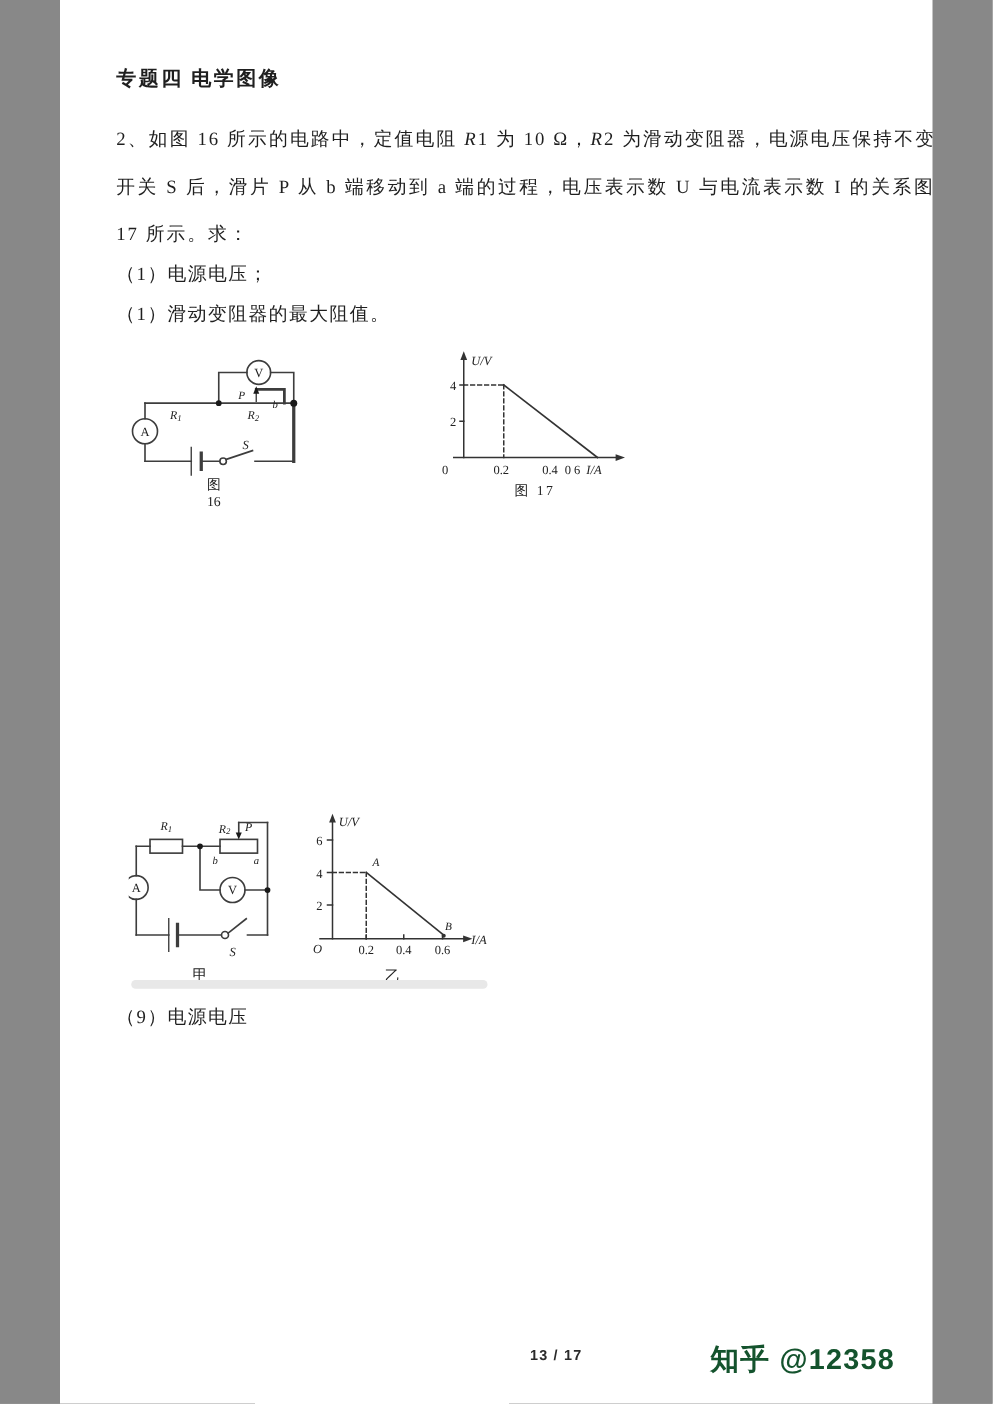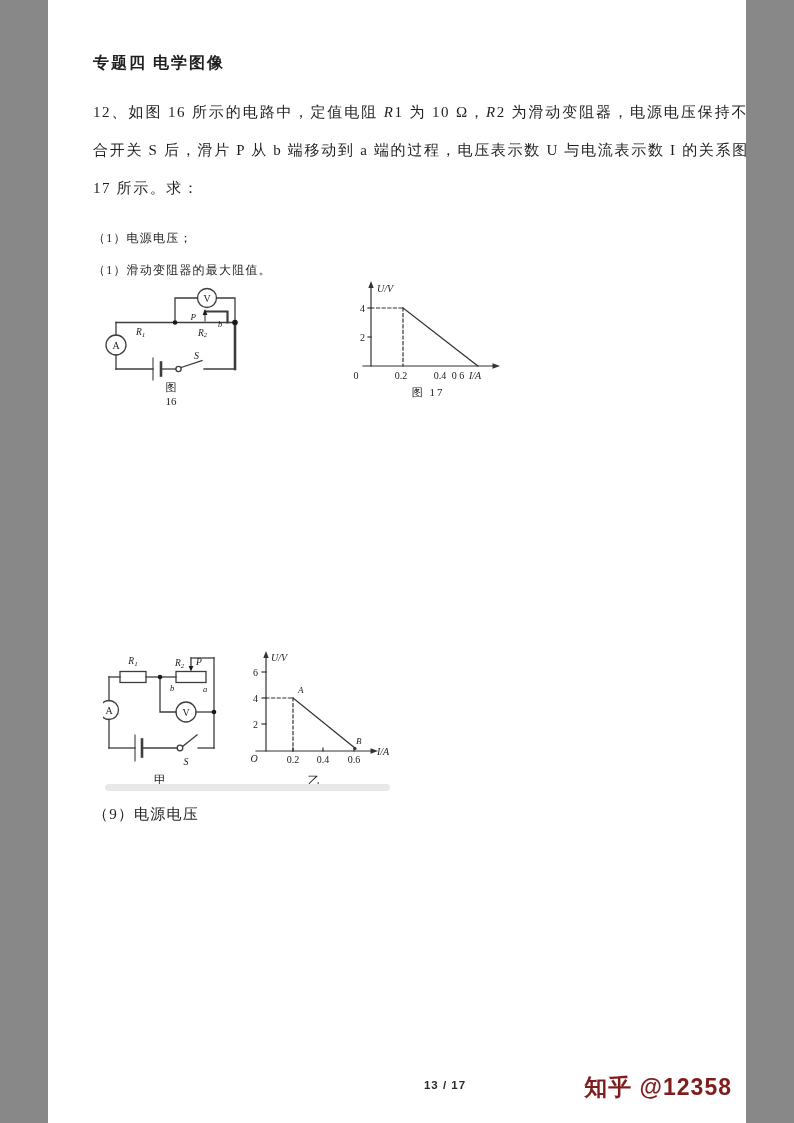--- a/index.html
+++ b/index.html
@@ -12,45 +12,45 @@
   .title{
     left:45px;top:53px;font-size:16px;font-weight:700;letter-spacing:2px;
     font-family:"Liberation Serif","DejaVu Serif",serif;
   }
   .para{
     left:45px;width:706px;font-size:15px;line-height:38px;
     letter-spacing:1.6px;text-align:justify;text-justify:inter-character;
   }
   .para i{font-style:italic;}
   .items div{white-space:nowrap;}
-  .items-q12{left:45px;top:204px;font-size:12px;line-height:32px;letter-spacing:1.2px;margin-top:18px;}
+  .items-q12{left:45px;top:204px;font-size:15px;line-height:32px;letter-spacing:1.2px;}
   .items-q13{left:45px;top:795px;font-size:15px;line-height:38px;letter-spacing:1.2px;}
   sub{font-size:10px;}
   svg text{font-family:"Liberation Serif","DejaVu Serif",serif;fill:#222;}
   .fig-shadow{
     left:57px;top:784px;width:285px;height:7px;background:#e8e8e8;border-radius:4px;
   }
   .page-number{
     left:0;top:1079px;width:794px;text-align:center;
     font-size:11.5px;font-weight:700;letter-spacing:1px;
     font-family:Liberation Sans, sans-serif;color:#2a2a2a;
   }
   .watermark{
-    right:14px;top:1072px;font-size:23px;font-weight:600;color:#7f1d1d;
+    right:30px;top:1072px;font-size:23px;font-weight:600;color:#14532d;
     font-family:"Liberation Sans","DejaVu Sans",sans-serif;letter-spacing:1px;
   }
 </style>
 </head>
 <body>
 
 <div class="page">
 
   <div class="abs title">专题四 电学图像</div>
 
-  <div class="abs para" style="top:93px;"><span>12、如图 16 所示的电路中，定值电阻 </span><i>R</i><span>1 为 10 Ω，</span><i>R</i><span>2 为滑动变阻器，电源电压保持不变。闭合开关 S 后，滑片 P 从 b 端移动到 a 端的过程，电压表示数 U 与电流表示数 I 的关系图象如图 17 所示。求：</span></div>
+  <div class="abs para" style="top:93px;"><span>2、如图 16 所示的电路中，定值电阻 </span><i>R</i><span>1 为 10 Ω，</span><i>R</i><span>2 为滑动变阻器，电源电压保持不变。闭合开关 S 后，滑片 P 从 b 端移动到 a 端的过程，电压表示数 U 与电流表示数 I 的关系图象如图 17 所示。求：</span></div>
 
   <div class="abs items items-q12">
     <div>（1）电源电压；</div>
     <div>（1）滑动变阻器的最大阻值。</div>
   </div>
 
   <svg class="abs" style="left:50px;top:278px;" width="200" height="134" viewBox="0 0 200 134">
     <g stroke="#3d3d3d" stroke-width="1.3" fill="none" stroke-linecap="square">
 
       <circle cx="109" cy="20" r="9.5"></circle>

